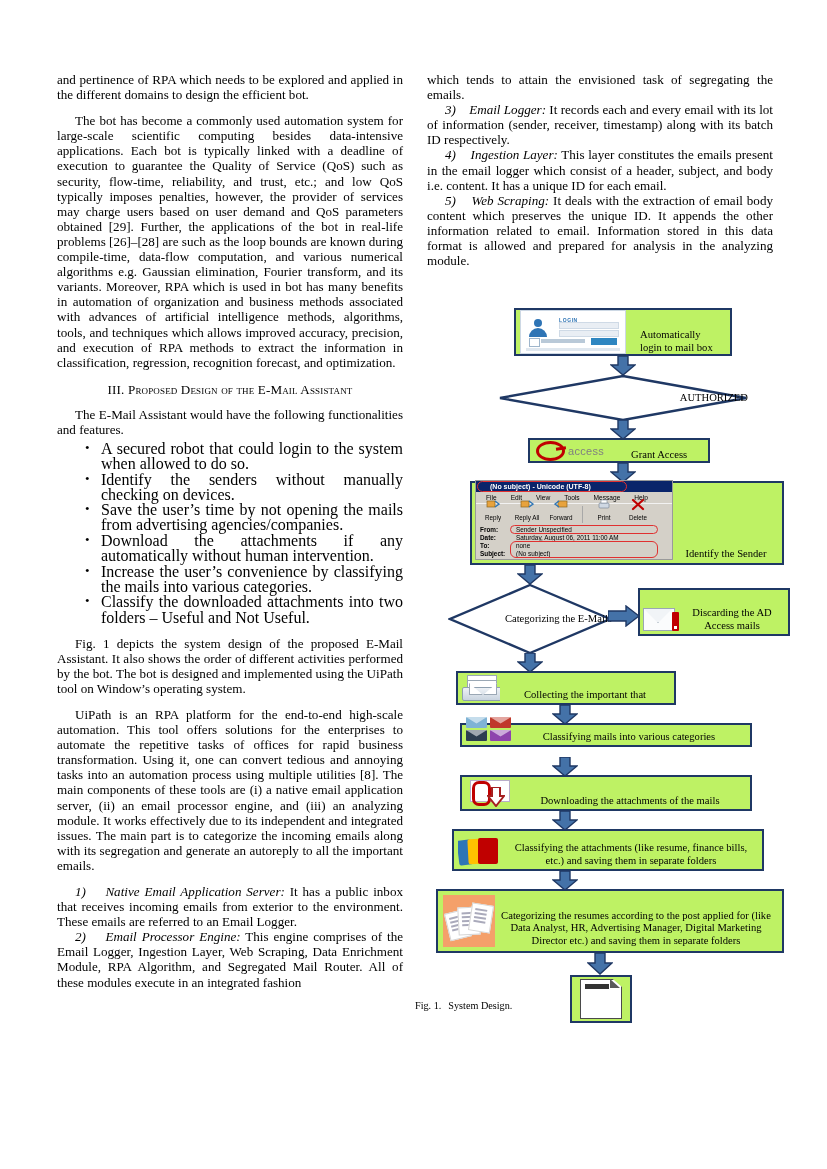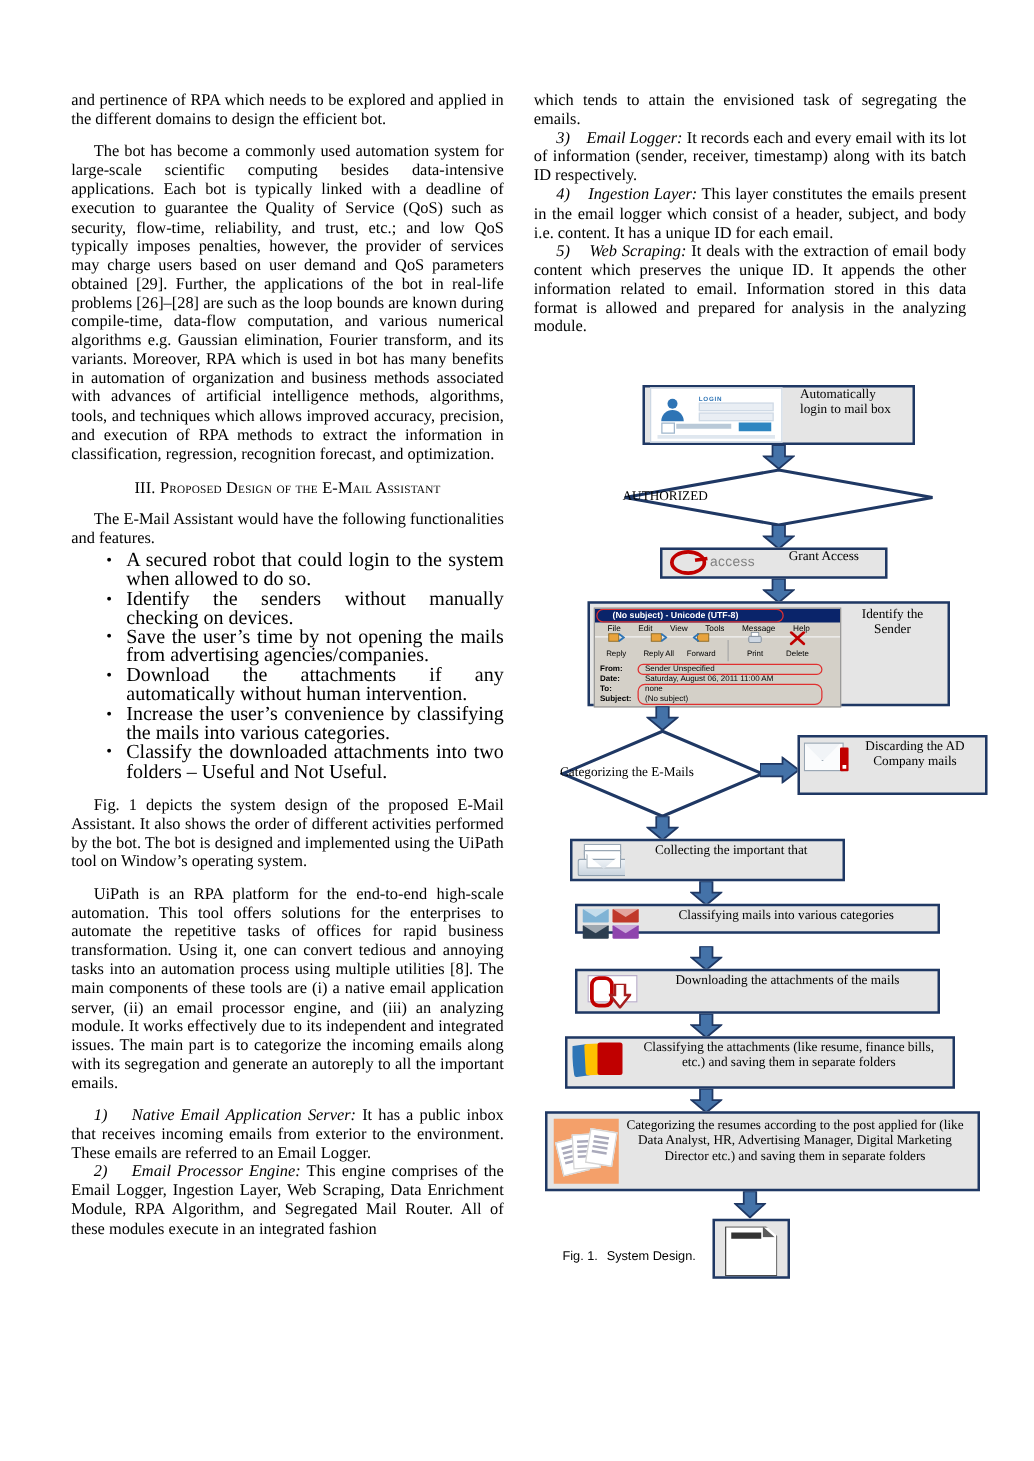--- a/index.html
+++ b/index.html
@@ -80,52 +80,52 @@
     position: absolute;
     left: 430px;
     top: 300px;
     width: 360px;
     height: 730px;
   }
   .fignode {
     position: absolute;
     box-sizing: border-box;
     border: 2.2px solid #1F3864;
-    background: #e5e5e5;
+    background: #bef264;
     display: flex;
-    align-items: flex-start;
+    align-items: flex-end;
     font-family: "Liberation Serif", serif;
     font-size: 10.6px;
     line-height: 12.4px;
     color: #000;
   }
   .fignode .lbl { flex: 1; text-align: center; padding: 0 3px; }
   .arrow-down {
     position: absolute;
     width: 26px;
     display: block;
   }
   .diamond {
     position: absolute;
   }
   .diamond .dtext {
     position: absolute;
     left: 0; right: 0; top: 50%;
     transform: translateY(-50%);
-    text-align: left;
+    text-align: right;
     font-family: "Liberation Serif", serif;
     font-size: 10.6px;
     line-height: 12.2px;
     color: #000;
   }
   .figcap {
     position: absolute;
-    left: 450px;
+    left: 415px;
     top: 1000px;
-    font-family: Liberation Sans, sans-serif;
+    font-family: Liberation Serif, serif;
     font-size: 10.2px;
     color: #000;
   }
   .figcap .num { margin-right: 7px; }
 
   
   .thumb { flex: 0 0 auto; position: relative; overflow: hidden; }
 
   
   .login-thumb {
@@ -443,21 +443,21 @@
         <div class="oval"></div>
         <div class="atxt">access</div>
       </div>
       <div class="lbl" style="text-align:left;">Grant Access</div>
     </div>
 
     <svg class="arrow-down" style="left:180px; top:163px;" width="26" height="20" viewBox="0 0 26 20">
       <polygon points="8,0 18,0 18,9 25,9 13,19 1,9 8,9" fill="#4472A8" stroke="#1F3864" stroke-width="1.4"></polygon>
     </svg>
 
-    <div class="fignode" style="left:40px; top:181px; width:290px; height:84px; padding:3px;">
+    <div class="fignode" style="left:40px; top:181px; width:314px; height:84px; padding:3px;">
       <div class="thumb mail-thumb">
         <div class="mt-titleicon"></div>
         <div class="mt-title">(No subject) - Unicode (UTF-8)</div>
         <div class="mt-titlering"></div>
         <div class="mt-menu">
           <span>File</span>
           <span>Edit</span>
           <span>View</span>
           <span>Tools</span>
           <span>Message</span>
@@ -538,21 +538,21 @@
 
     <svg style="position:absolute; left:178px; top:305px;" width="32" height="22" viewBox="0 0 32 22">
       <polygon points="0,6 18,6 18,1 31,11 18,21 18,16 0,16" fill="#4472A8" stroke="#1F3864" stroke-width="1.4"></polygon>
     </svg>
 
     <div class="fignode" style="left:208px; top:288px; width:152px; height:48px; padding:2px 3px;">
       <div class="thumb disc-thumb">
         <div class="env"></div>
         <div class="bang"></div>
       </div>
-      <div class="lbl">Discarding the AD Company mails</div>
+      <div class="lbl">Discarding the AD Access mails</div>
     </div>
 
     <svg class="arrow-down" style="left:87px; top:353px;" width="26" height="20" viewBox="0 0 26 20">
       <polygon points="8,0 18,0 18,9 25,9 13,19 1,9 8,9" fill="#4472A8" stroke="#1F3864" stroke-width="1.4"></polygon>
     </svg>
 
     <div class="fignode" style="left:26px; top:371px; width:220px; height:34px; padding:2px 4px;">
       <div class="thumb tray-thumb">
         <div class="sheet s1"></div>
         <div class="sheet s2"></div>

